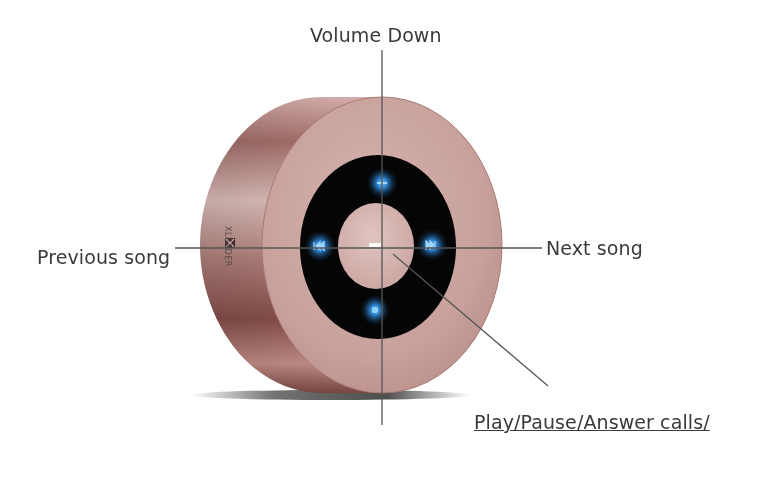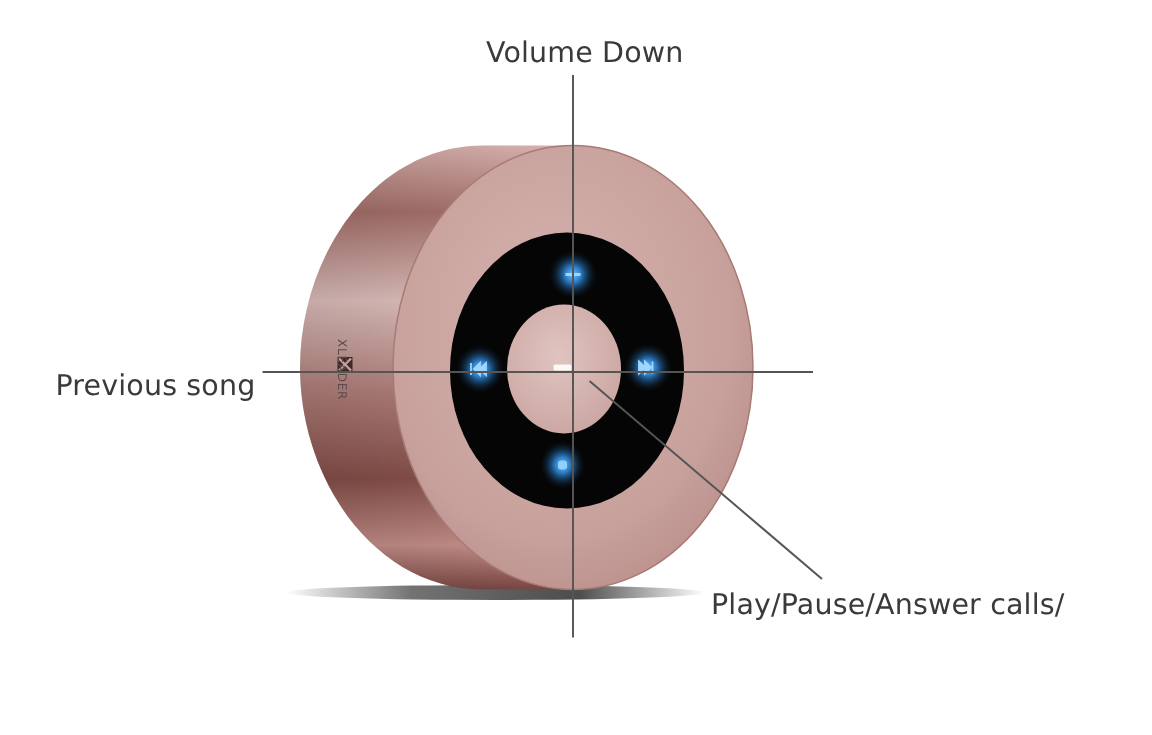--- a/index.html
+++ b/index.html
@@ -2,25 +2,25 @@
 <html><head>
 <meta charset="utf-8">
 <style>
   html, body { margin:0; padding:0; background:#ffffff; }
   body { width:768px; height:490px; position:relative; overflow:hidden;
          font-family:"DejaVu Sans","Liberation Sans",sans-serif; }
   .stage { position:absolute; left:0; top:0; width:768px; height:490px; }
   svg.art { position:absolute; left:0; top:0; }
   .label { position:absolute; color:#3a3a3a; font-size:19px; white-space:nowrap;
            letter-spacing:0.1px; line-height:1.2; }
-  .lbl-voldown { left:324px; top:24px; }
+  .lbl-voldown { left:310px; top:24px; }
   .lbl-prev { left:37px; top:246px; }
   .lbl-next { left:546px; top:237px; }
   .lbl-volup { left:331px; top:427px; }
-  .lbl-play { left:474px; top:391px; line-height:24px; }
+  .lbl-play { left:474px; top:410px; line-height:24px;text-decoration:underline; }
   .lbl-play span { display:block; }
   .lbl-play span.second { padding-left:10px; }
   .brand { position:absolute; left:223px; top:226px; font-size:8px; color:#5a4a48;
            writing-mode:vertical-rl; letter-spacing:0.5px; }
 </style>
 </head>
 <body>
 
 <div class="stage">
   <svg class="art" width="768" height="490" viewBox="0 0 768 490">
@@ -108,16 +108,17 @@
 
     <line x1="382" y1="50" x2="382" y2="425" stroke="#555" stroke-width="1.3"></line>
     <line x1="175" y1="248" x2="542" y2="248" stroke="#555" stroke-width="1.3"></line>
     <line x1="393" y1="254" x2="548" y2="386" stroke="#555" stroke-width="1.3"></line>
   </svg>
 
   <div class="brand">XLEADER</div>
 
   <div class="label lbl-voldown">Volume Down</div>
   <div class="label lbl-prev">Previous song</div>
+  <div class="label lbl-next">Next song</div>
   <div class="label lbl-play">
     <span>Play/Pause/Answer calls/</span>
   </div>
 </div>
 
 </body></html>

